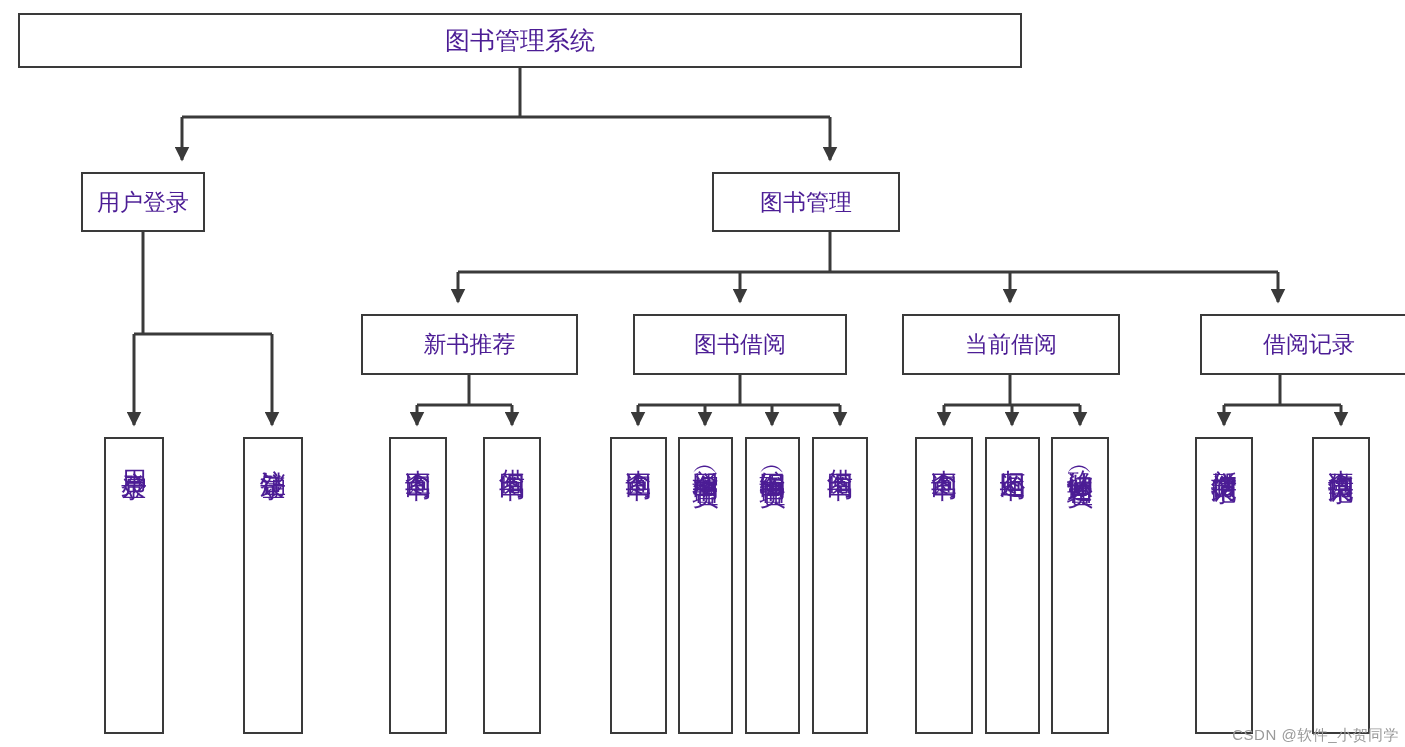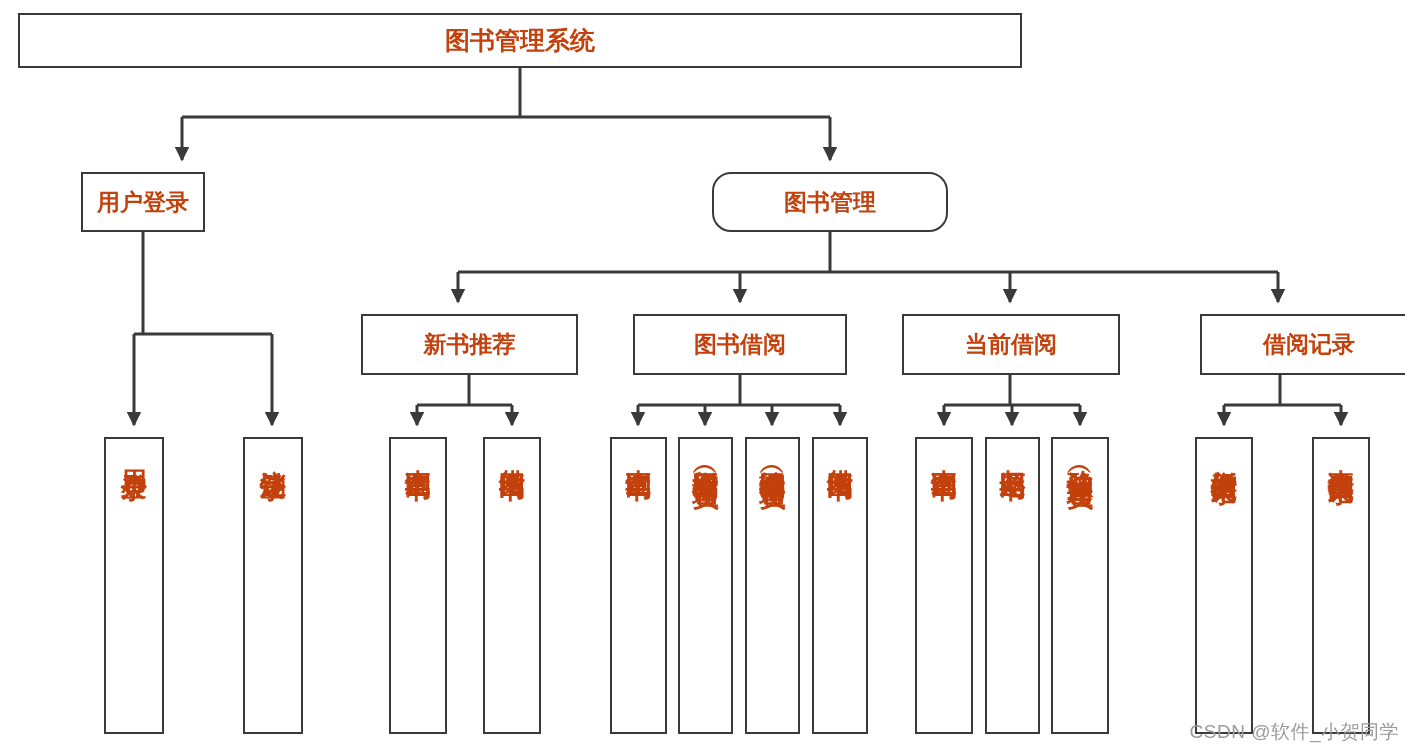--- a/index.html
+++ b/index.html
@@ -27,22 +27,21 @@
     pointer-events: none;
   }
   .node {
     position: absolute;
     box-sizing: border-box;
     background: #ffffff;
     border: 2px solid #3a3a3a;
     display: flex;
     align-items: center;
     justify-content: center;
-    color: #c2410c;
-    font-weight: bold;
+    color: #4c1d95;
   }
   .node.root {
     font-size: 25px;
   }
   .node.lvl2 {
     font-size: 23px;
   }
   .node.lvl3 {
     font-size: 23px;
   }
@@ -60,21 +59,21 @@
     white-space: nowrap;
     text-align: left;
   }
   .label {
     white-space: nowrap;
   }
   #watermark {
     position: absolute;
     right: 6px;
     bottom: 2px;
-    font-size: 19px;
+    font-size: 15px;
     color: #9a9a9a;
     letter-spacing: 0.5px;
     white-space: nowrap;
   }
 </style>
 </head>
 <body>
 
 <div id="canvas">
 
@@ -129,21 +128,21 @@
   </svg>
 
   <div class="node root" style="left:18px; top:13px; width:1004px; height:55px;">
     <span class="label">图书管理系统</span>
   </div>
 
   <div class="node lvl2" style="left:81px; top:172px; width:124px; height:60px;">
     <span class="label">用户登录</span>
   </div>
 
-  <div class="node lvl2" style="left:712px; top:172px; width:236px; height:60px;border-radius:19px;">
+  <div class="node lvl2" style="left:712px; top:172px; width:188px; height:60px;">
     <span class="label">图书管理</span>
   </div>
 
   <div class="node lvl3" style="left:361px; top:314px; width:217px; height:61px;">
     <span class="label">新书推荐</span>
   </div>
 
   <div class="node lvl3" style="left:902px; top:314px; width:218px; height:61px;">
     <span class="label">当前借阅</span>
   </div>

